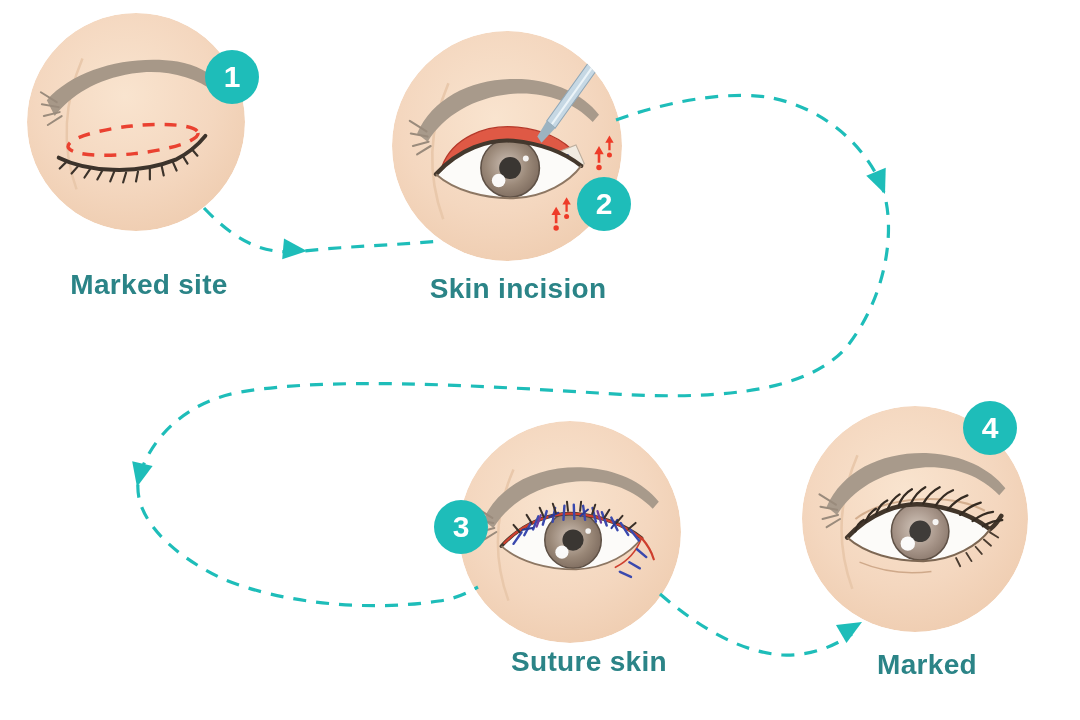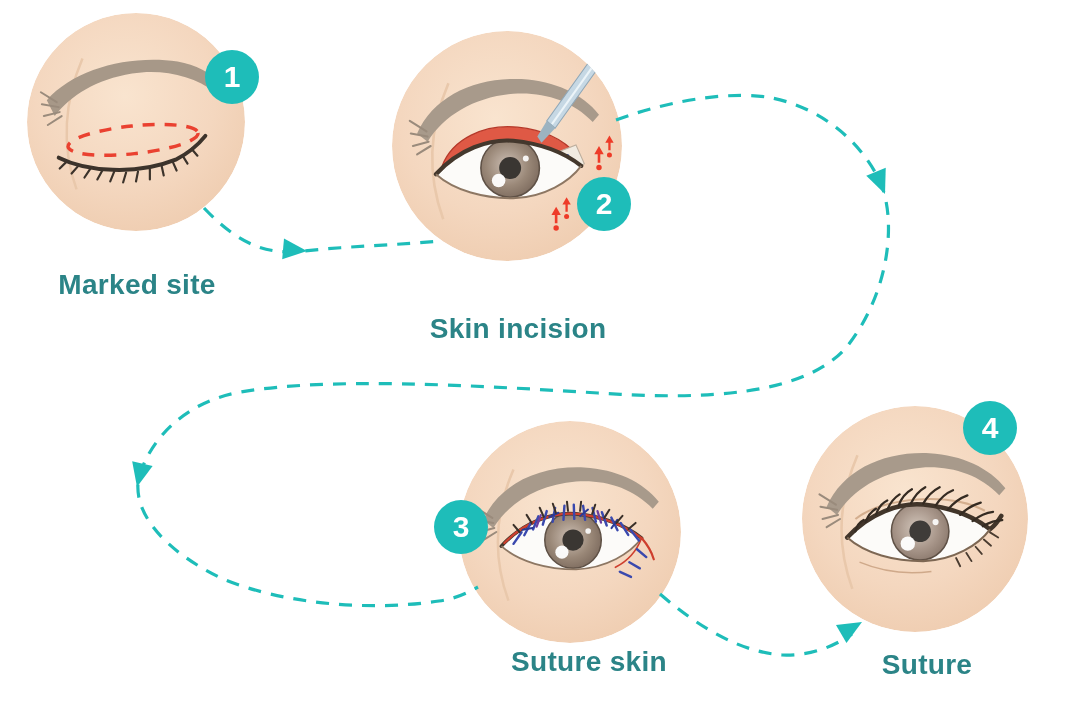--- a/index.html
+++ b/index.html
@@ -78,21 +78,21 @@
             <path d="M 124,158 l 0,10"></path>
           <path d="M 136,155 l 2,9"></path>
             <path d="M 147,150 l 4,9"></path>
             <path d="M 157,144 l 5,8"></path>
             <path d="M 166,137 l 6,7"></path>
         </g>
       </g>
     </svg>
   </div>
   <div class="badge" style="left:205px;top:50px;">1</div>
-  <div class="label" style="left:0px;top:268px;width:274px;">Marked site</div>
+  <div class="label" style="left:12px;top:268px;width:274px;">Marked site</div>
 
   <div class="circle" style="left:392px;top:31px;width:230px;height:230px;">
     <svg viewBox="0 0 220 220">
       <defs>
         <radialGradient id="skin2" cx="45%" cy="38%" r="75%">
           <stop offset="0" stop-color="#f9e4cf"></stop>
             <stop offset=".55" stop-color="#f4d7bf"></stop>
             <stop offset="1" stop-color="#edc9ab"></stop>
         </radialGradient>
         <radialGradient id="iris2" cx="45%" cy="45%" r="60%">
@@ -165,21 +165,21 @@
           </g>
         <g transform="translate(167,175)">
             <circle cy="2.5" r="2.4" stroke="none"></circle>
             <line y1="-2" y2="-10" stroke-width="2.2"></line>
             <polygon points="0,-16 -4,-9 4,-9" stroke="none"></polygon>
           </g>
       </g>
     </svg>
   </div>
   <div class="badge" style="left:577px;top:177px;">2</div>
-  <div class="label" style="left:343px;top:272px;width:350px;margin-top:40px;">
+  <div class="label" style="left:343px;top:272px;width:350px;">
     <div>Skin incision</div>
   </div>
 
   <div class="circle" style="left:459px;top:421px;width:222px;height:222px;">
     <svg viewBox="0 0 220 220">
       <defs>
         <radialGradient id="skin3" cx="45%" cy="38%" r="75%">
           <stop offset="0" stop-color="#f9e4cf"></stop>
             <stop offset=".55" stop-color="#f4d7bf"></stop>
             <stop offset="1" stop-color="#edc9ab"></stop>
@@ -324,15 +324,15 @@
       <g stroke="#4a3c30" stroke-width="1.8" stroke-linecap="round">
         <path d="M 150,148 l 4,8"></path>
           <path d="M 160,143 l 5,8"></path>
           <path d="M 169,137 l 6,7"></path>
           <path d="M 177,130 l 7,6"></path>
           <path d="M 183,123 l 8,5"></path>
       </g>
     </svg>
   </div>
   <div class="badge" style="left:963px;top:401px;">4</div>
-  <div class="label" style="left:777px;top:648px;width:300px;">Suture</div>
+  <div class="label" style="left:777px;top:648px;width:300px;">Marked</div>
 
 </div>
 
 </body></html>

